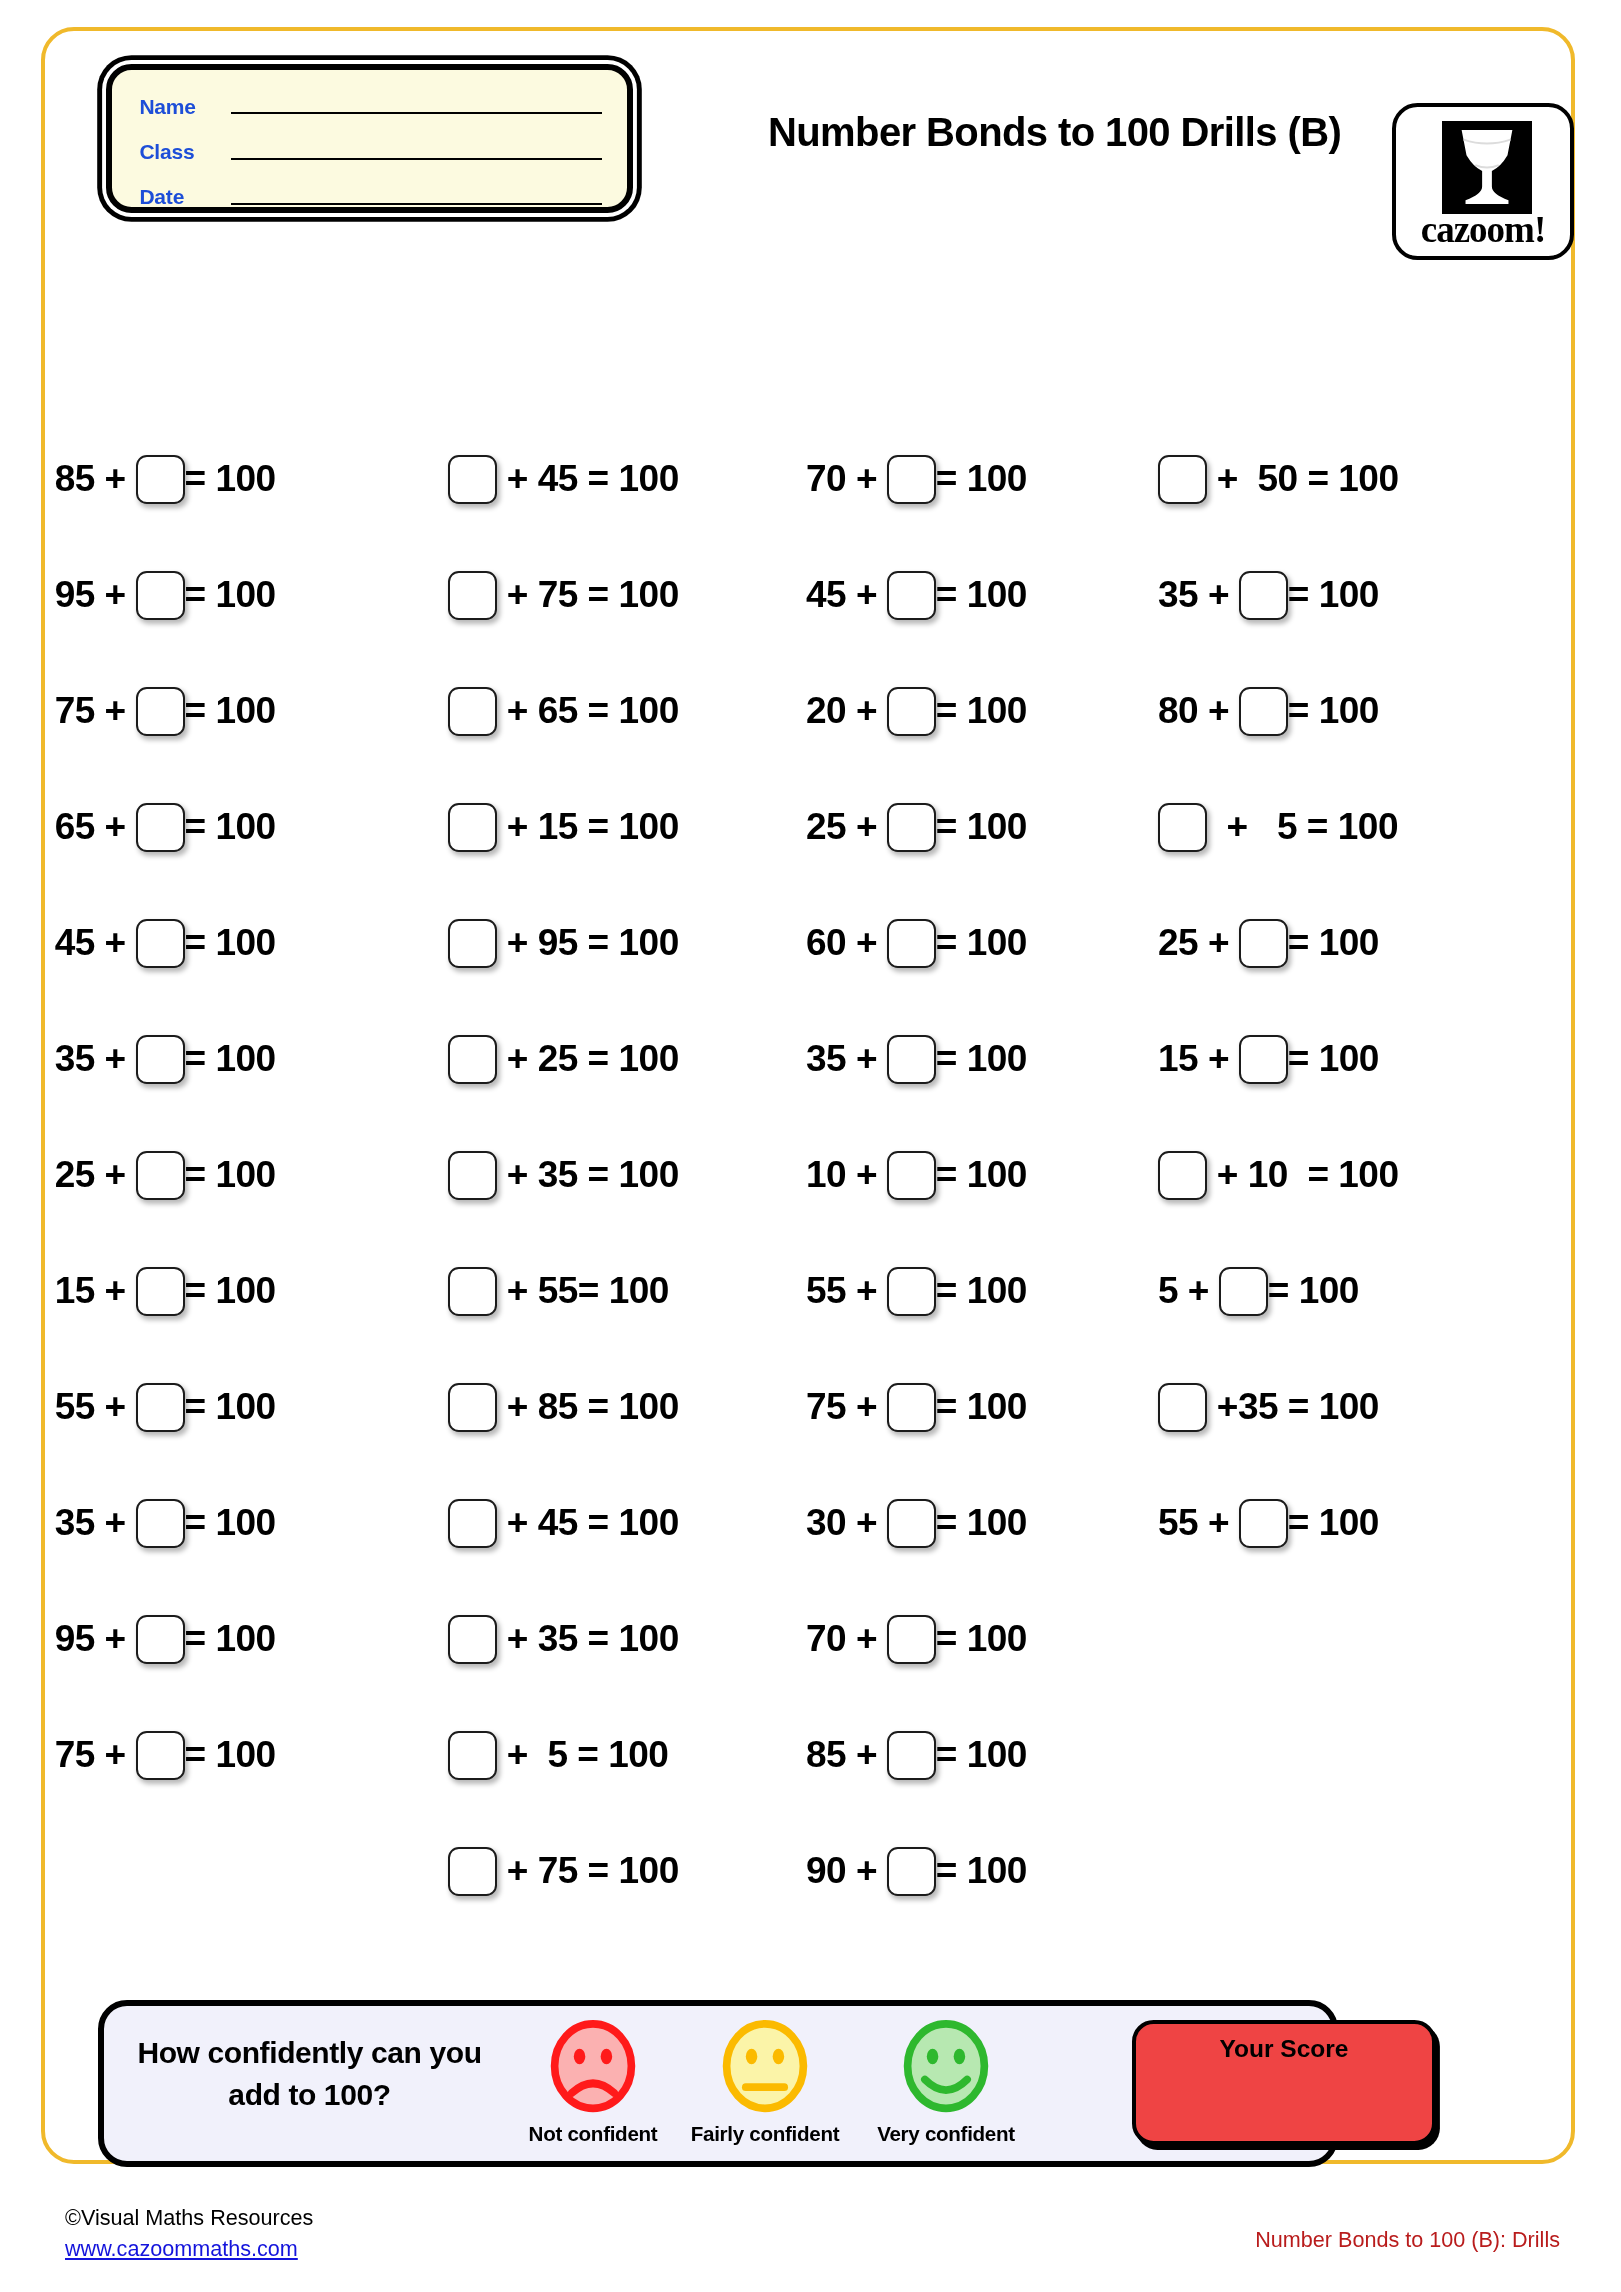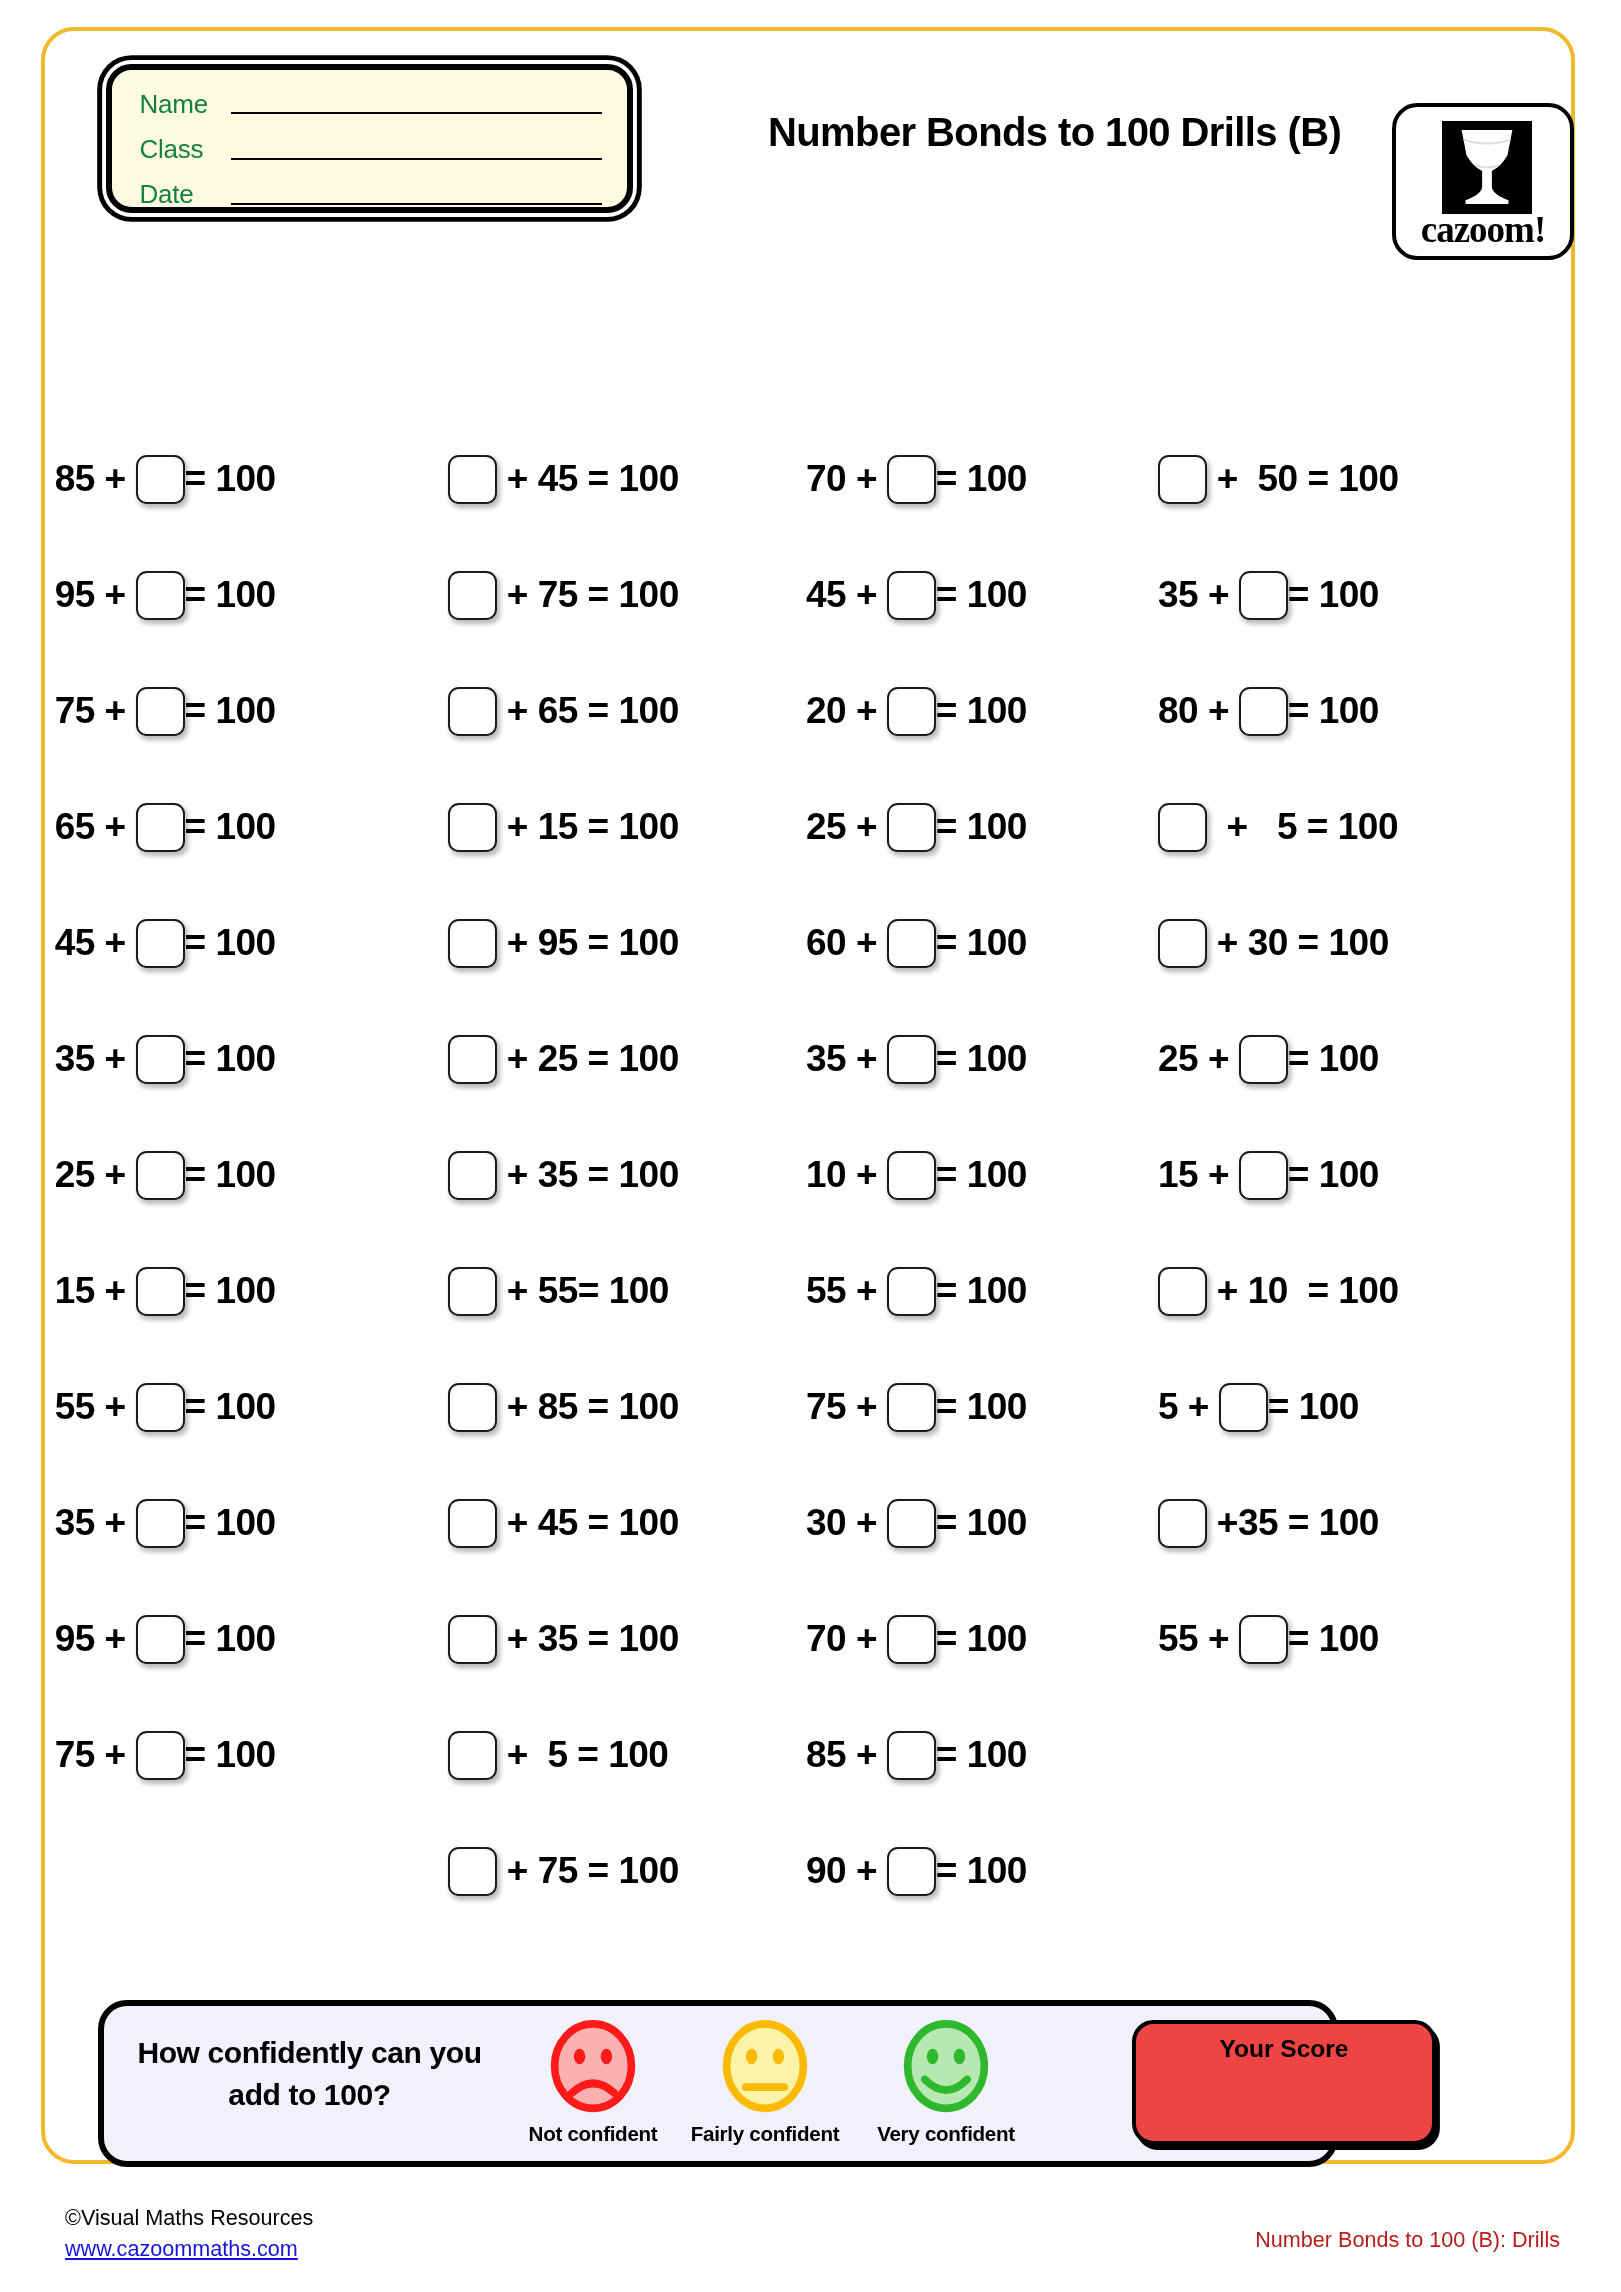--- a/index.html
+++ b/index.html
@@ -53,23 +53,23 @@
     left: 27.4px;
     width: 470px;
     height: 31px;
     display: flex;
     align-items: flex-end;
   }
   .nb-row:nth-of-type(1) { top: 15.7px; }
   .nb-row:nth-of-type(2) { top: 61px; }
   .nb-row:nth-of-type(3) { top: 106px; }
   .nb-label {
-    font-size: 26px;
-    font-weight: normal;
-    color: #15803d;
+    font-size: 21px;
+    font-weight: bold;
+    color: #1d4ed8;
     width: 86px;
     letter-spacing: -0.2px;
     line-height: 1;
   }
   .nb-line {
     flex: 1;
     border-bottom: 2.9px solid #000;
     margin-bottom: 2.9px;
     margin-left: 5.9px;
     margin-right: 7.8px;
@@ -335,21 +335,20 @@
       <div class="prob"><span class="seg">30 + </span><span class="ansbox"></span><span class="seg">= 100</span></div>
       <div class="prob"><span class="seg">70 + </span><span class="ansbox"></span><span class="seg">= 100</span></div>
       <div class="prob"><span class="seg">85 + </span><span class="ansbox"></span><span class="seg">= 100</span></div>
       <div class="prob"><span class="seg">90 + </span><span class="ansbox"></span><span class="seg">= 100</span></div>
     </div>
   <div class="col col-3">
       <div class="prob"><span class="ansbox"></span><span class="seg"> +  50 = 100</span></div>
       <div class="prob"><span class="seg">35 + </span><span class="ansbox"></span><span class="seg">= 100</span></div>
       <div class="prob"><span class="seg">80 + </span><span class="ansbox"></span><span class="seg">= 100</span></div>
       <div class="prob"><span class="ansbox"></span><span class="seg">  +   5 = 100</span></div>
-      <div class="prob"><span class="ansbox"></span><span class="seg"> + 30 = 100</span></div>
       <div class="prob"><span class="seg">25 + </span><span class="ansbox"></span><span class="seg">= 100</span></div>
       <div class="prob"><span class="seg">15 + </span><span class="ansbox"></span><span class="seg">= 100</span></div>
       <div class="prob"><span class="ansbox"></span><span class="seg"> + 10  = 100</span></div>
       <div class="prob"><span class="seg">5 + </span><span class="ansbox"></span><span class="seg">= 100</span></div>
       <div class="prob"><span class="ansbox"></span><span class="seg"> +35 = 100</span></div>
       <div class="prob"><span class="seg">55 + </span><span class="ansbox"></span><span class="seg">= 100</span></div>
     </div>
 </div>
 
 <div class="conf-bar">

